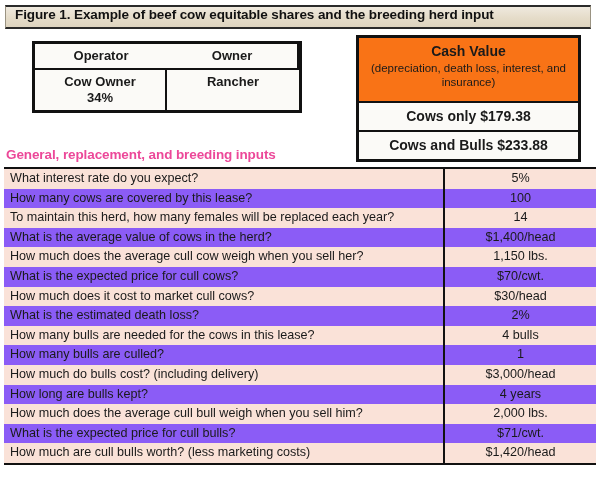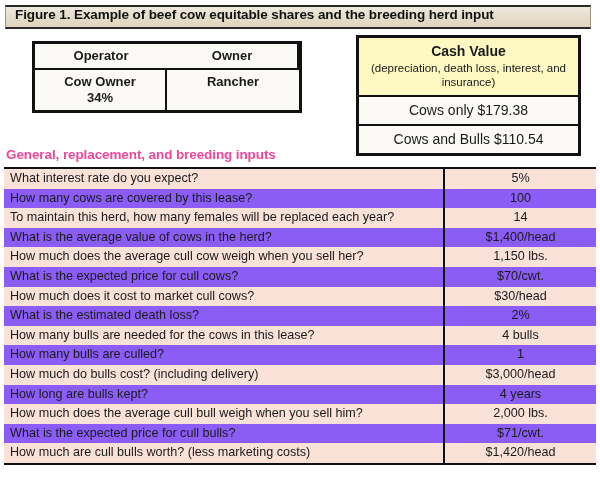--- a/index.html
+++ b/index.html
@@ -78,41 +78,41 @@
   .cash-box {
     position: absolute;
     left: 356px;
     top: 35px;
     width: 225px;
     border: 3px solid #111111;
     box-sizing: border-box;
     background: #fbfaf7;
   }
   .cash-head {
-    padding: 5px 6px 6px 6px;
-    text-align: center;
-    border-bottom: 2px solid #111111;
-    background: #fef9c3;
+    padding: 5px 6px 12px 6px;
+    text-align: center;
+    border-bottom: 2px solid #111111;
+    background: #f97316;
   }
   .cash-head .cash-title {
     display: block;
     font-size: 14px;
     font-weight: bold;
     line-height: 1.15;
   }
   .cash-head .cash-sub {
     display: block;
     font-size: 11.5px;
     line-height: 1.18;
     margin-top: 3px;
   }
   .cash-line {
     text-align: center;
     font-size: 14px;
-    font-weight: normal;
+    font-weight: bold;
     padding: 5px 4px 6px 4px;
     background: #fbfaf7;
   }
   .cash-line.mid {
     border-bottom: 2px solid #111111;
   }
 
   
   .section-header {
     position: absolute;
@@ -183,21 +183,21 @@
     </div>
   </div>
 </div>
 
 <div class="cash-box">
   <div class="cash-head">
     <span class="cash-title">Cash Value</span>
     <span class="cash-sub">(depreciation, death loss, interest, and insurance)</span>
   </div>
   <div class="cash-line mid">Cows only  $179.38</div>
-  <div class="cash-line">Cows and Bulls  $110.54</div>
+  <div class="cash-line">Cows and Bulls  $233.88</div>
 </div>
 
 <div class="section-header">General, replacement, and breeding inputs</div>
 
 <div class="inputs-table">
   <table>
     <tbody id="inputs-body">
         <tr class="odd">
           <td class="q">What interest rate do you expect?</td>
           <td class="v">5%</td>

